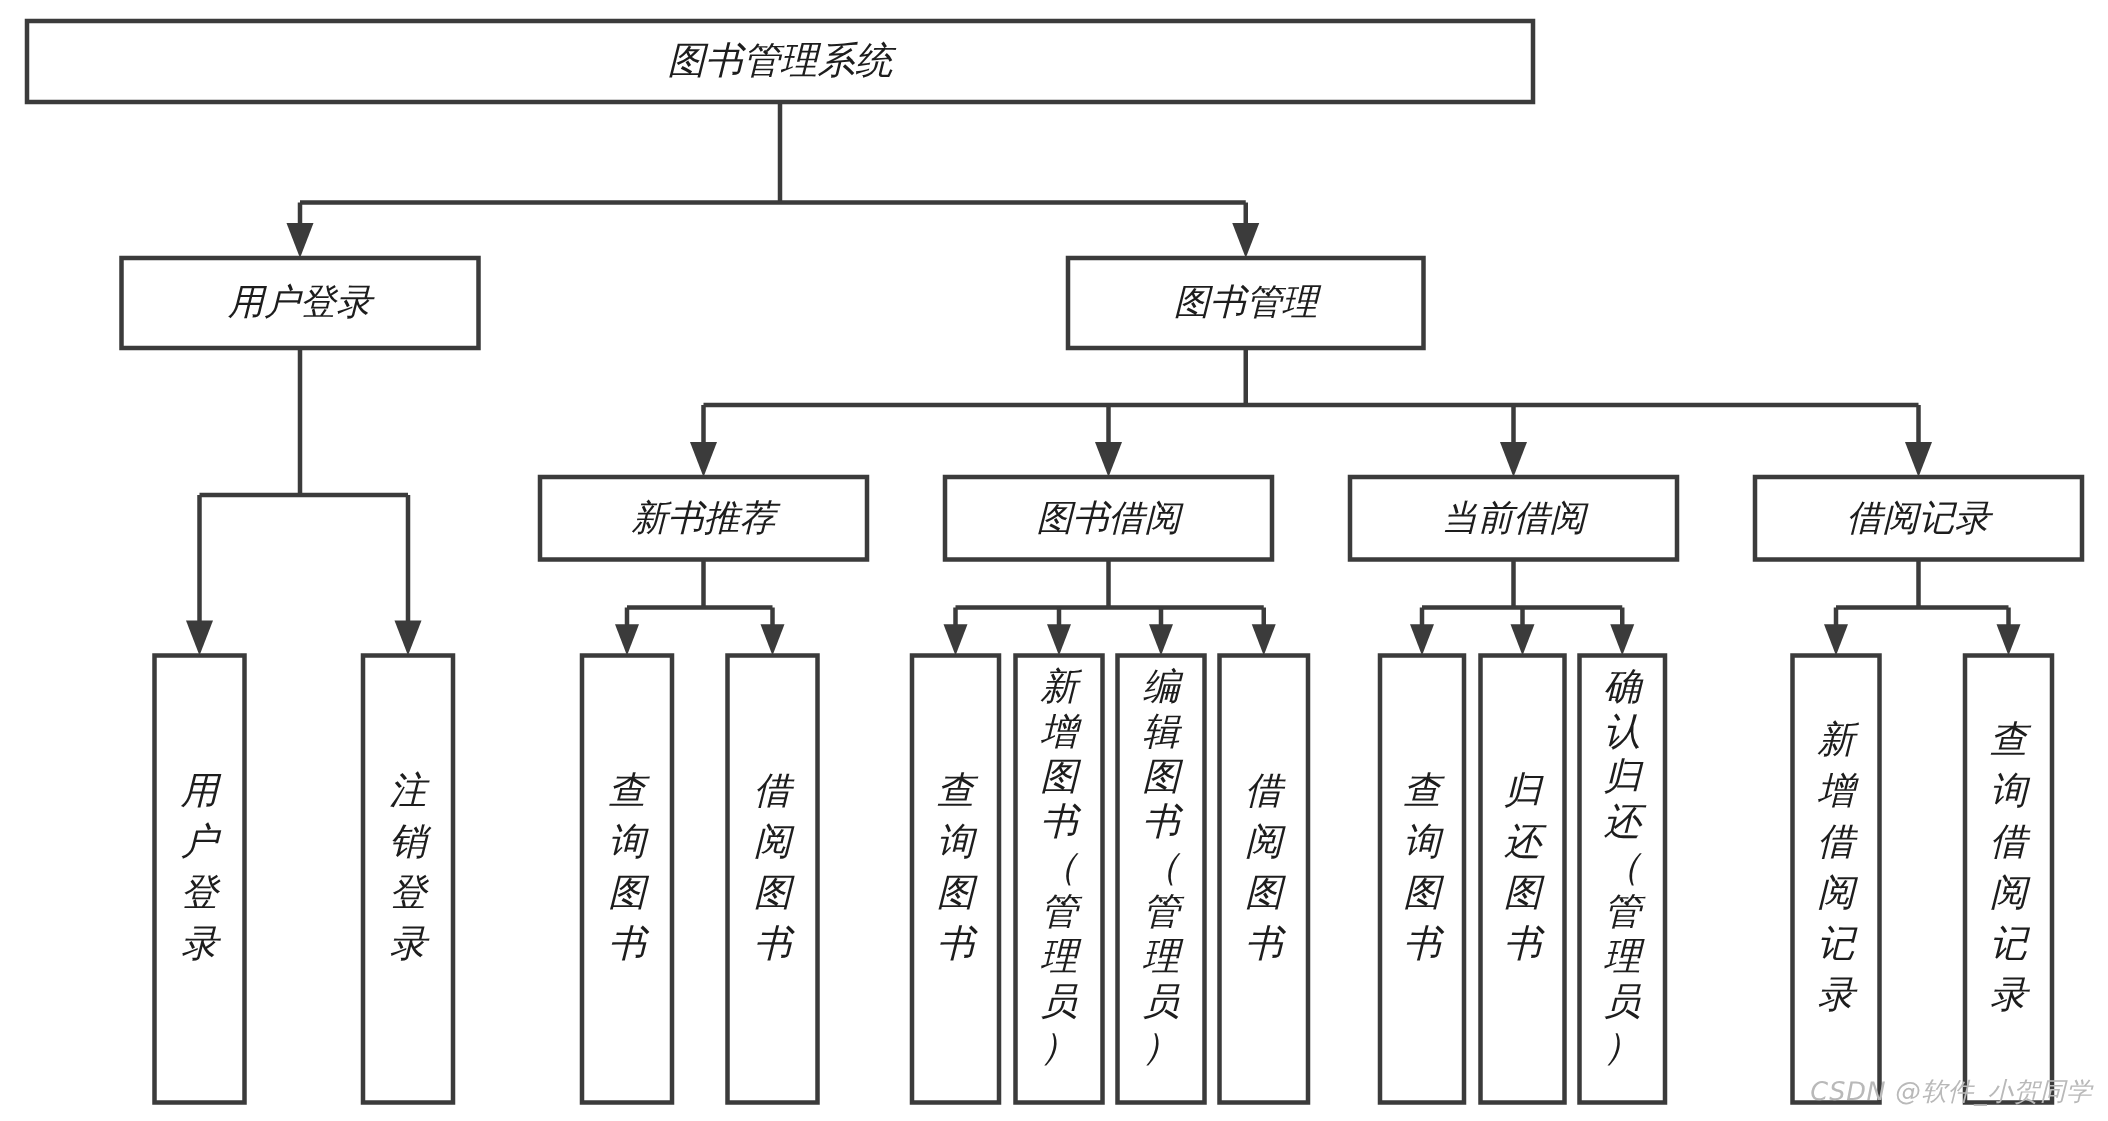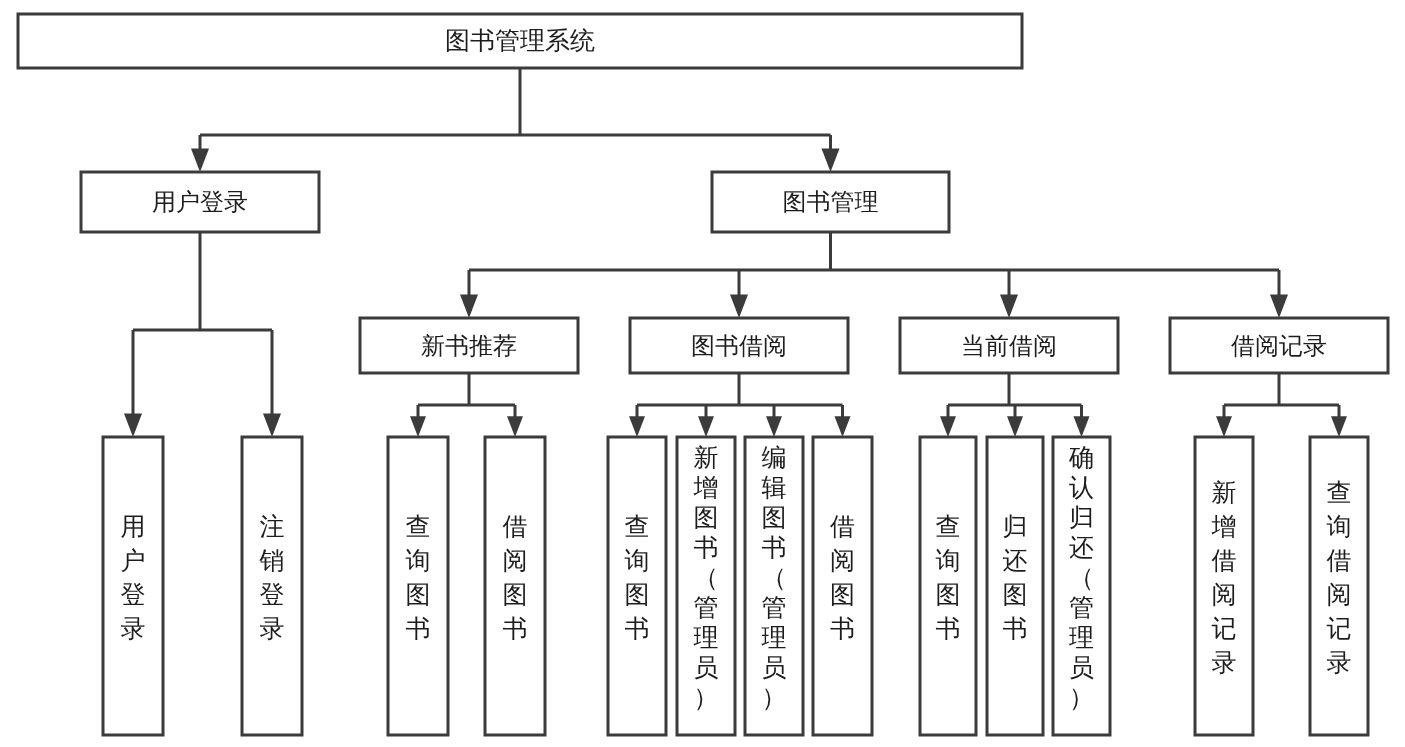--- a/index.html
+++ b/index.html
@@ -13,20 +13,21 @@
     font-family: "Liberation Sans", "DejaVu Sans", sans-serif;
     overflow: hidden;
     position: relative;
   }
   #diagram-root {
     position: absolute;
     left: 0;
     top: 0;
     width: 1405px;
     height: 747px;
+    font-style: italic;
   }
   svg.flow {
     display: block;
     width: 1405px;
     height: 747px;
   }
   .node-box {
     fill: #ffffff;
     stroke: #3b3b3b;
     stroke-width: 3;
@@ -214,13 +215,14 @@
           <rect x="1195" y="437" width="58" height="298" class="node-box"></rect>
           <text x="1224" class="leaf-label"><tspan x="1224" y="501">新</tspan><tspan x="1224" y="535">增</tspan><tspan x="1224" y="569">借</tspan><tspan x="1224" y="603">阅</tspan><tspan x="1224" y="637">记</tspan><tspan x="1224" y="671">录</tspan></text>
         </g>
         <g>
           <rect x="1310" y="437" width="58" height="298" class="node-box"></rect>
           <text x="1339" class="leaf-label"><tspan x="1339" y="501">查</tspan><tspan x="1339" y="535">询</tspan><tspan x="1339" y="569">借</tspan><tspan x="1339" y="603">阅</tspan><tspan x="1339" y="637">记</tspan><tspan x="1339" y="671">录</tspan></text>
         </g>
       </g>
 
   </svg>
+  <div class="watermark">CSDN @软件_小贺同学</div>
 </div>
 
 </body></html>

